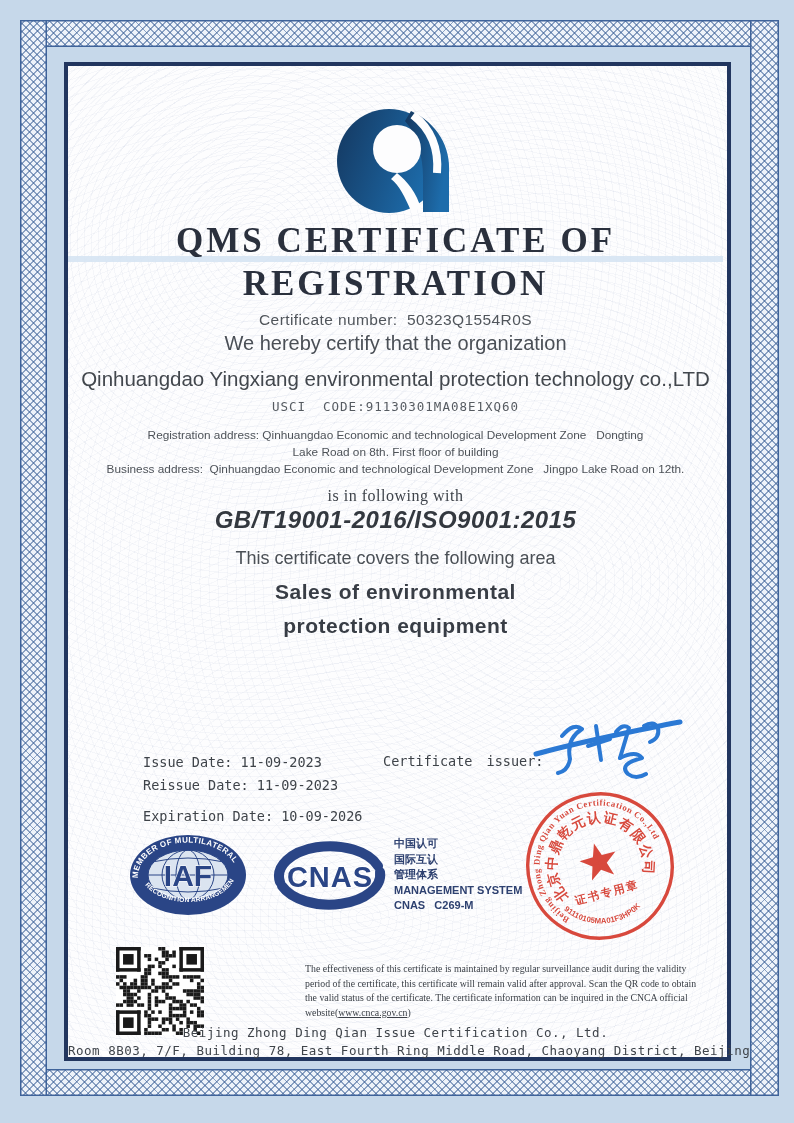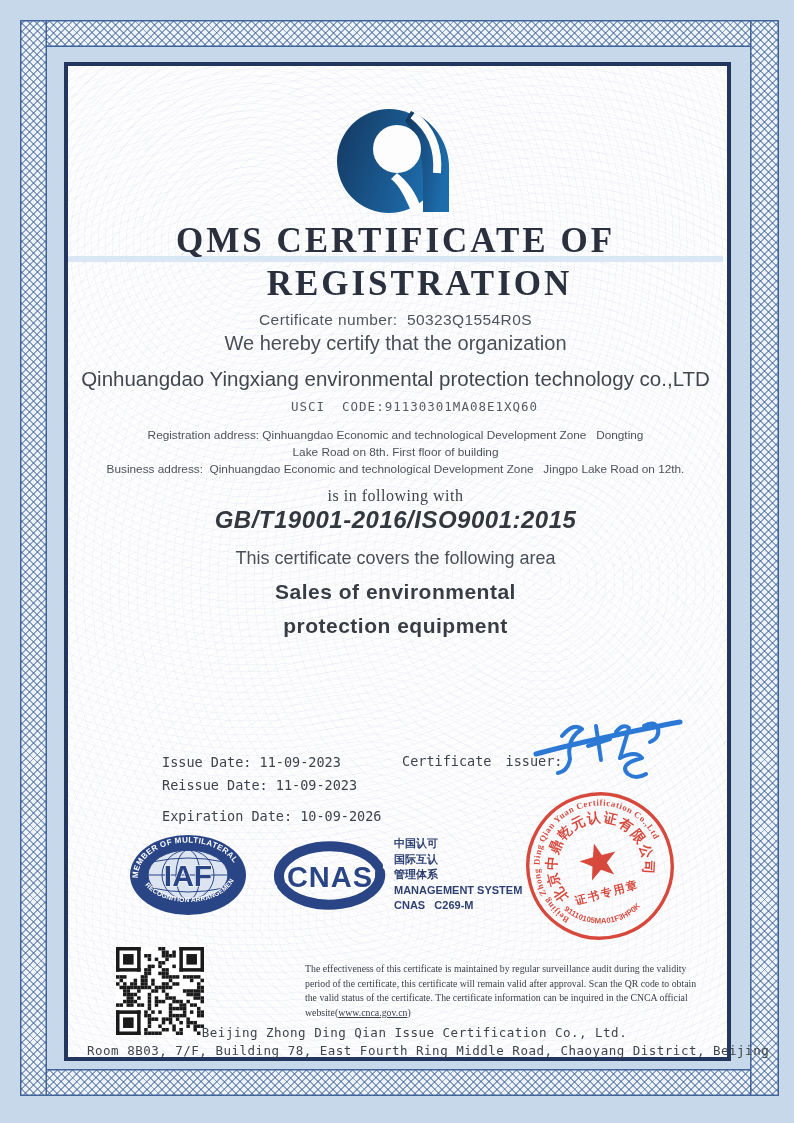--- a/index.html
+++ b/index.html
@@ -25,21 +25,21 @@
      repeating-radial-gradient(circle at 72% 52%, rgba(110,130,175,.055) 0 1px, transparent 1px 9px),
      repeating-radial-gradient(circle at 45% 86%, rgba(110,130,175,.05) 0 1px, transparent 1px 8px),
      #fdfdfe;}
   .scanline{position:absolute;left:68px;width:655px;top:256px;height:6px;
      background:#d3e3f2;opacity:.85;}
 
   
   .abs{position:absolute;}
   .ctr{left:68px;width:655px;text-align:center;}
   .serif{font-family:"Liberation Serif",serif;}
-  .mono{font-family:"DejaVu Sans Mono",monospace;white-space:pre;padding-left:19px;}
+  .mono{font-family:"DejaVu Sans Mono",monospace;white-space:pre;}
   .pre{white-space:pre;}
   .title{font-family:"Liberation Serif",serif;font-weight:bold;color:#2a303d;
      font-size:35px;letter-spacing:3px;}
   .certnum{font-size:15.5px;color:#50555b;letter-spacing:.4px;}
   .certify{font-size:20px;color:#4a4f56;}
   .org{font-size:20.5px;color:#42474d;}
   .usci{font-size:12.5px;color:#565b61;letter-spacing:1px;}
   .addr{font-size:11.8px;color:#4d5258;}
   .conf{font-size:16px;color:#3e434a;letter-spacing:.5px;}
   .std{font-size:24px;font-weight:bold;color:#33383f;letter-spacing:.5px;}
@@ -73,21 +73,21 @@
       </linearGradient>
     </defs>
     <circle cx="62" cy="64" r="52" fill="url(#lg)"></circle>
     <path d="M84,14 C110,26 124,50 122,76 L122,115 L96,115 L96,80 C96,60 90,38 78,24 Z" fill="url(#lg)"></path>
     <path d="M86,18 C104,32 112,52 110,76" stroke="#fdfdfe" stroke-width="8" fill="none"></path>
     <circle cx="70" cy="52" r="24" fill="#fdfdfe"></circle>
     <path d="M70,76 C80,84 90,96 94,112 L84,114 C78,100 72,88 64,82 Z" fill="#fdfdfe"></path>
   </svg>
 
   <div class="abs ctr title" style="top:221px;">QMS CERTIFICATE OF</div>
-  <div class="abs ctr title" style="top:264px;padding-left:24px;">REGISTRATION</div>
+  <div class="abs ctr title" style="top:264px;">REGISTRATION</div>
 
   <div class="abs ctr certnum" style="top:311px;">
     <span>Certificate number:</span>&nbsp;
     <span>50323Q1554R0S</span>
   </div>
 
   <div class="abs ctr certify" style="top:332px;">We hereby certify that the organization</div>
 
   <div class="abs ctr org" style="top:367px;">Qinhuangdao Yingxiang environmental protection technology co.,LTD</div>
 

